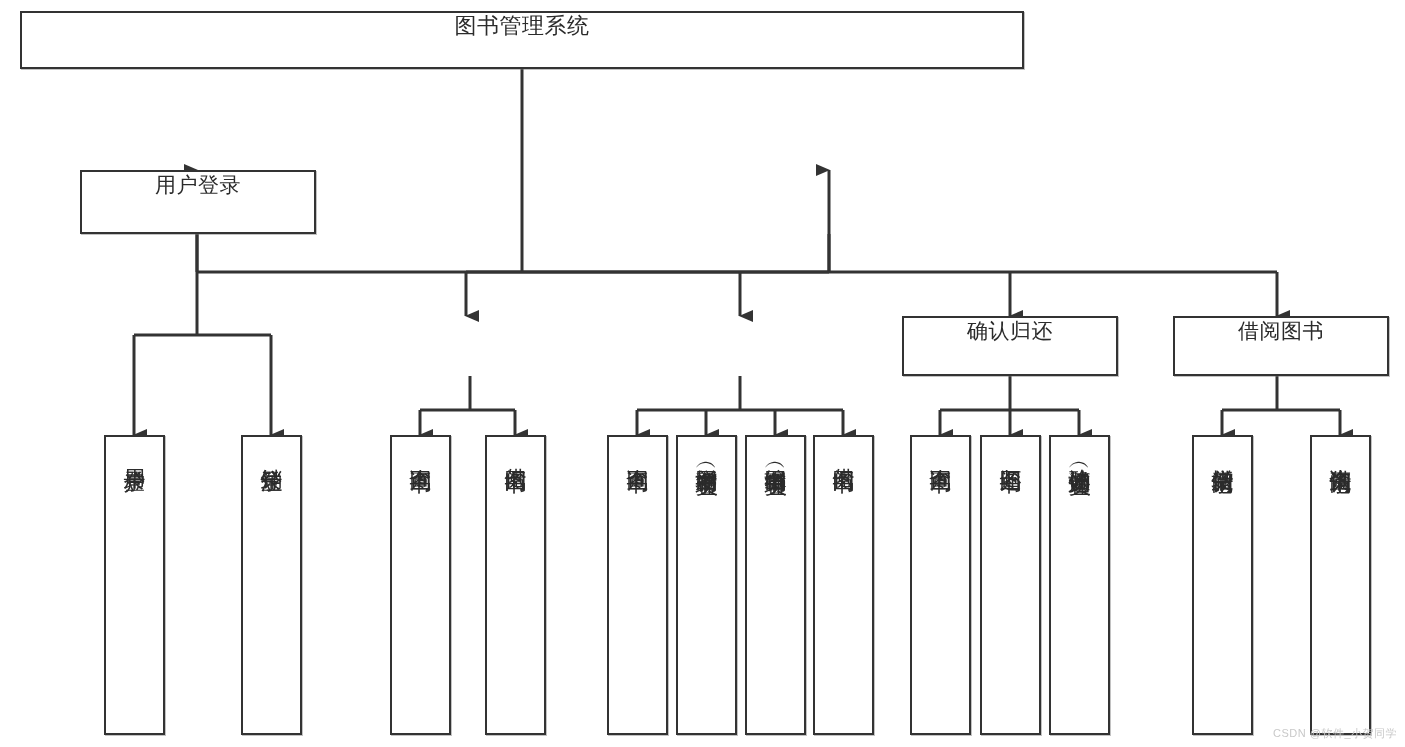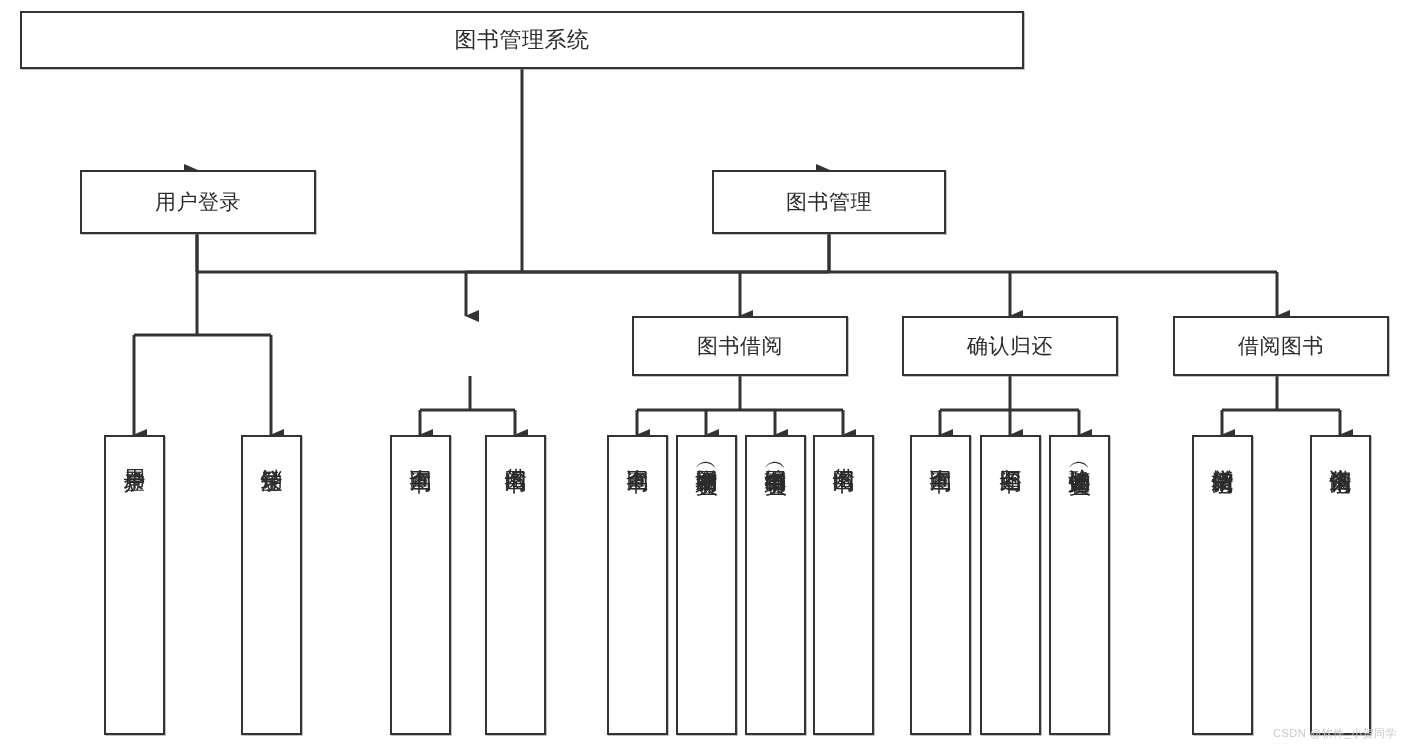--- a/index.html
+++ b/index.html
@@ -24,21 +24,21 @@
     width: 1405px;
     height: 747px;
     pointer-events: none;
   }
   .node {
     position: absolute;
     box-sizing: border-box;
     background: #ffffff;
     border: 2px solid #333333;
     display: flex;
-    align-items: center;
+    align-items: flex-start;
     justify-content: center;
     color: #2b2b2b;
     box-shadow: 1px 1px 0 rgba(120,120,120,0.45);
   }
   .node .label {
     font-size: 21px;
     line-height: 1.22;
     letter-spacing: 0.5px;
     white-space: nowrap;
     color: #2b2b2b;
@@ -138,27 +138,21 @@
     </g>
   </svg>
 
   <div class="node root" style="left:20px; top:11px; width:1004px; height:58px;">
     <span class="label">图书管理系统</span>
   </div>
 
   <div class="node branch" style="left:80px; top:170px; width:236px; height:64px;">
     <span class="label">用户登录</span>
   </div>
-  <div class="node branch" style="left:712px; top:170px; width:234px; height:64px;">
-    <span class="label">图书管理</span>
-  </div>
-
-  <div class="node branch" style="left:632px; top:316px; width:216px; height:60px;">
-    <span class="label">图书借阅</span>
-  </div>
+
   <div class="node branch" style="left:902px; top:316px; width:216px; height:60px;">
     <span class="label">确认归还</span>
   </div>
   <div class="node branch" style="left:1173px; top:316px; width:216px; height:60px;">
     <span class="label">借阅图书</span>
   </div>
 
   <div class="node leaf" style="left:104px; top:435px; width:61px; height:300px;">
     <span class="label">用户登录</span>
   </div>

